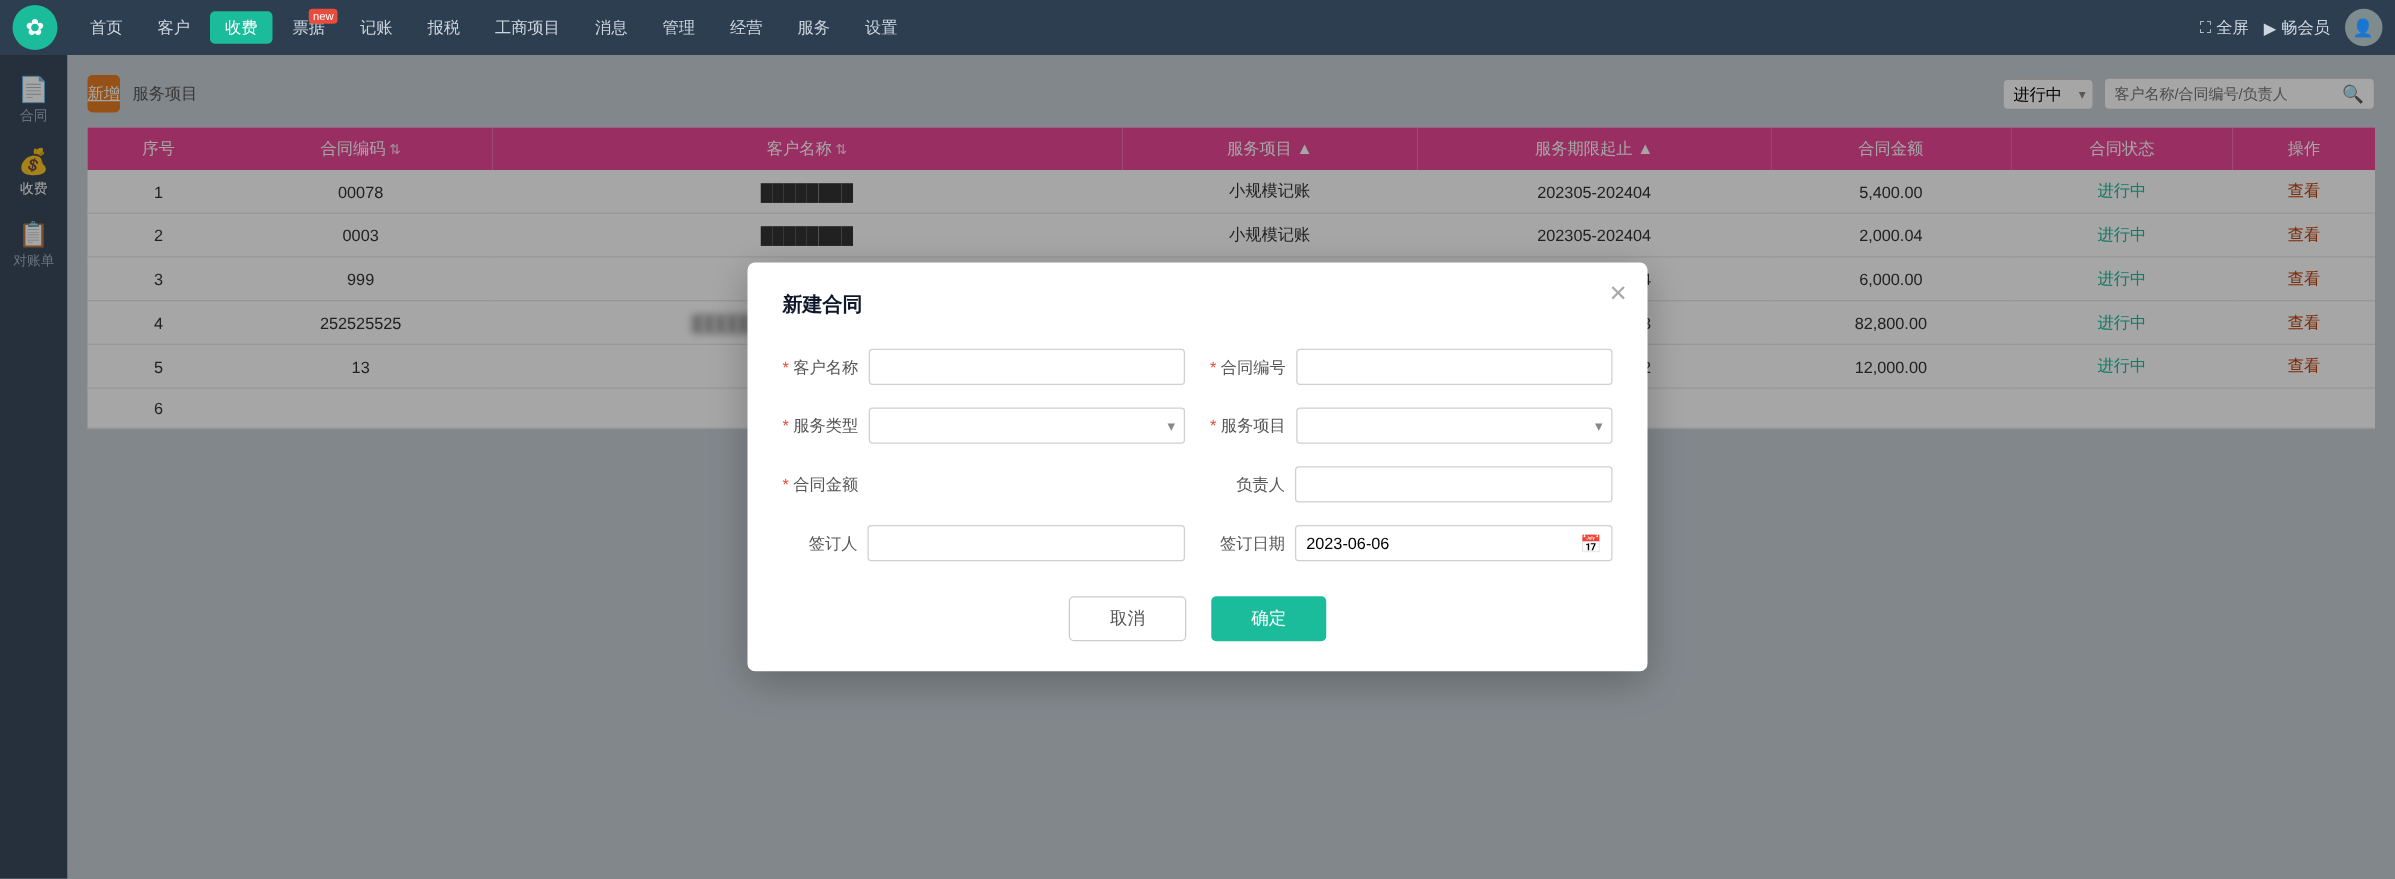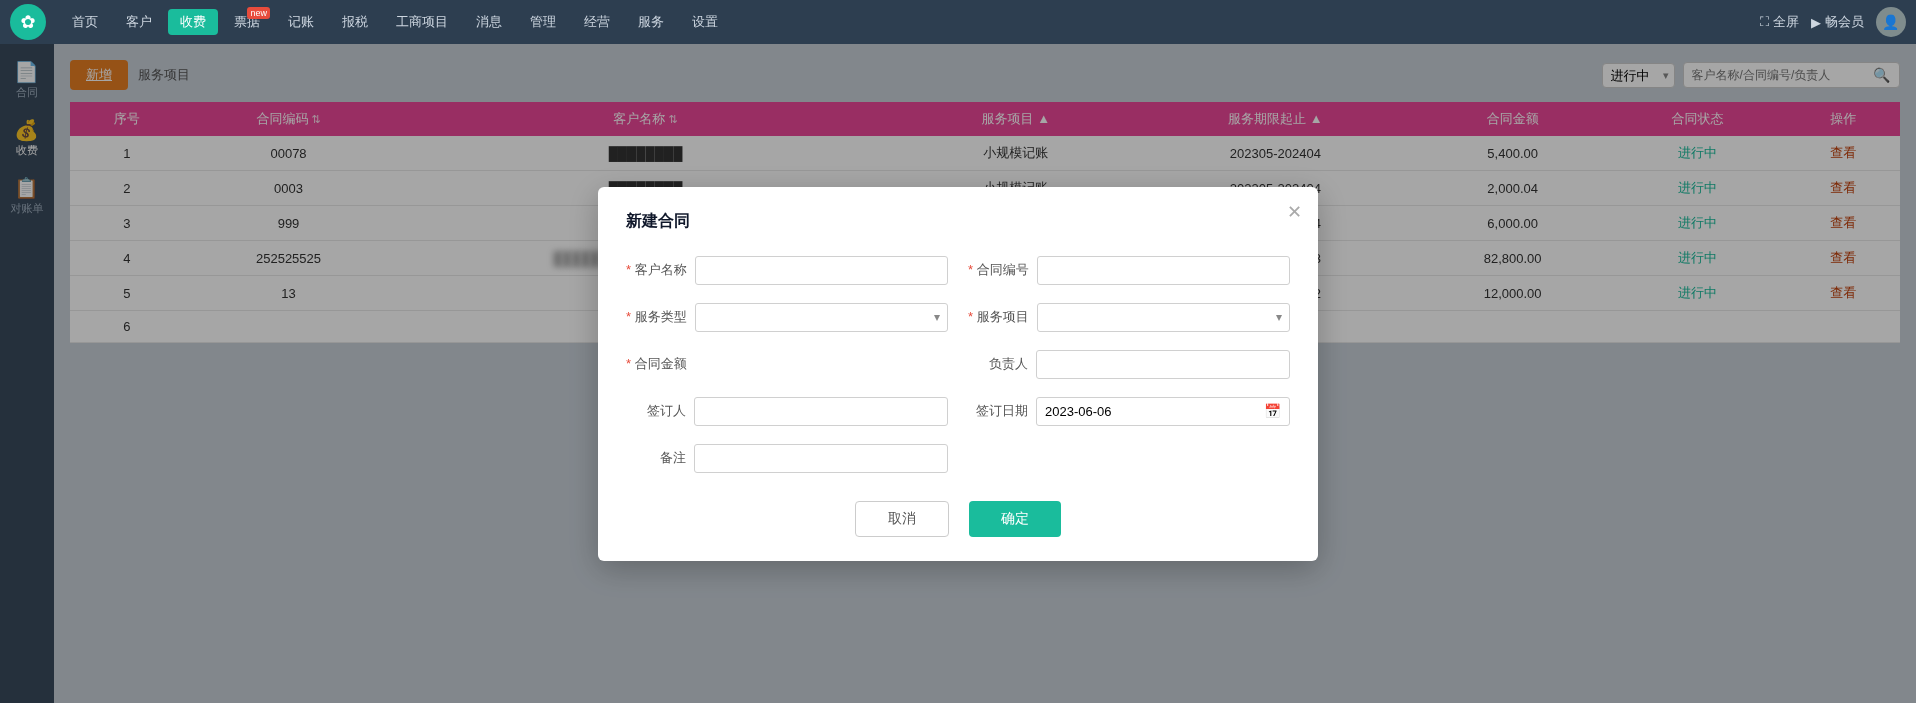--- a/index.html
+++ b/index.html
@@ -112,21 +112,21 @@
     .toolbar {
       display: flex;
       align-items: center;
       gap: 10px;
       margin-bottom: 12px;
     }
     .btn-new {
       background: #e67e22;
       color: white;
       border: none;
-      padding: 6px 16px;
+      padding: 6px 0;
       border-radius: 4px;
       cursor: pointer;
       font-size: 13px;
       text-decoration: underline;
     }
     .service-label {
       font-size: 13px;
       color: #555;
     }
     .filter-select {
@@ -558,26 +558,19 @@
       </div>
       <div class="form-field">
         <label>签订日期</label>
         <div class="date-input-wrap">
           <input type="text" value="2023-06-06" style="">
           <span class="cal-icon">📅</span>
         </div>
       </div>
     </div>
 
-    <div class="form-row">
-      <div class="form-field">
-        <label>备注</label>
-        <input type="text" style="flex: 1 1 0%;">
-      </div>
-      <div style="flex:1;"></div>
-    </div>
 
     <div class="modal-footer">
       <button class="btn-cancel">取消</button>
       <button class="btn-confirm">确定</button>
     </div>
   </div>
 </div>
 
 </body></html>

